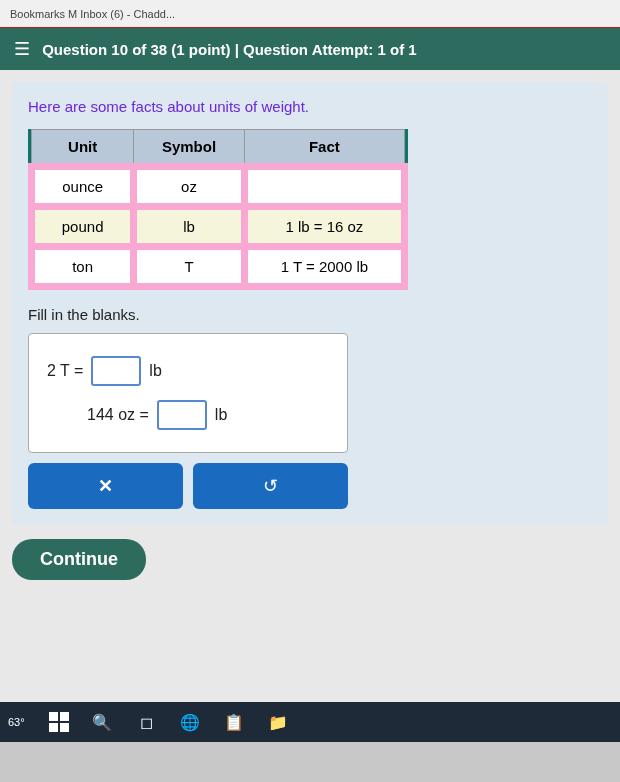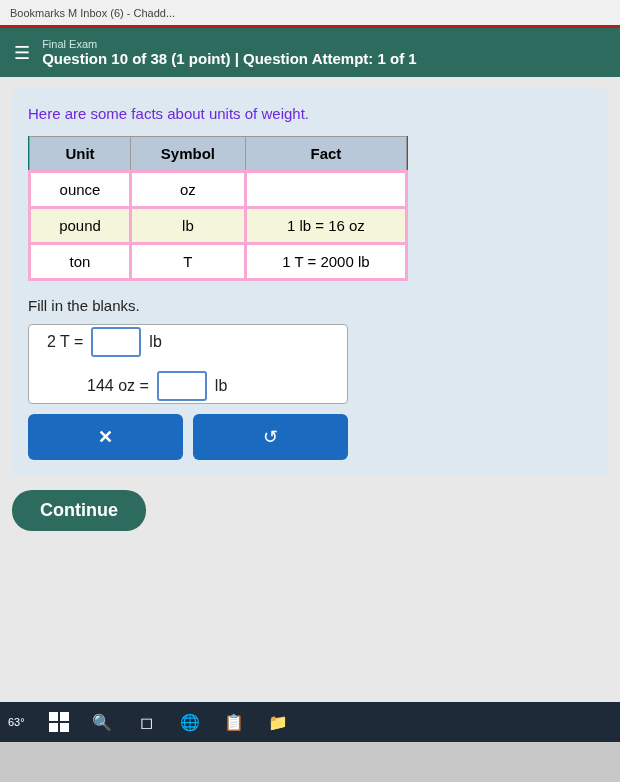--- a/index.html
+++ b/index.html
@@ -15,21 +15,21 @@
 
     
     .browser-bar {
       height: 28px;
       background: #f0f0f0;
       display: flex;
       align-items: center;
       padding: 0 10px;
       font-size: 12px;
       color: #333;
-      border-bottom: 3px solid #b91c1c;
+      border-bottom: 1px solid #b91c1c;
     }
 
     .browser-bar-text {
       font-size: 11px;
       color: #444;
     }
 
     
     .main-content {
       background: #e8e8e8;
@@ -92,21 +92,21 @@
     .weight-table th {
       background: #b8c8d8;
       border: 1px solid #999;
       padding: 8px 16px;
       font-size: 15px;
       font-weight: bold;
       text-align: center;
     }
 
     .weight-table td {
-      border: 3px solid #f9a8d4;
+      border: 7px solid #f9a8d4;
       padding: 8px 16px;
       font-size: 15px;
       text-align: center;
       background: white;
     }
 
     .weight-table tr:nth-child(even) td {
       background: #f5f5dc;
     }
 
@@ -127,21 +127,21 @@
     .fill-label {
       font-size: 15px;
       color: #222;
       margin-bottom: 10px;
     }
 
     .fill-box {
       background: white;
       border: 1px solid #aaa;
       border-radius: 4px;
-      padding: 2px 18px;
+      padding: 22px 18px;
       width: 320px;
       margin-bottom: 8px;
     }
 
     .fill-row {
       display: flex;
       align-items: center;
       font-size: 16px;
       margin-bottom: 14px;
       gap: 8px;
@@ -264,21 +264,20 @@
 
 <div class="browser-bar">
   <span class="browser-bar-text">Bookmarks   M  Inbox (6) - Chadd...</span>
 </div>
 
 <div class="main-content">
 
   <div class="header">
     <div class="hamburger-icon">☰</div>
     <div class="header-text">
-      <div class="header-subtitle">Final Exam</div>
       <div class="header-title">Question 10 of 38 (1 point)  |  Question Attempt: 1 of 1</div>
     </div>
   </div>
 
   <div class="content-card">
 
     <div class="intro-text">Here are some facts about units of weight.</div>
 
     <table class="weight-table">
       <thead>

